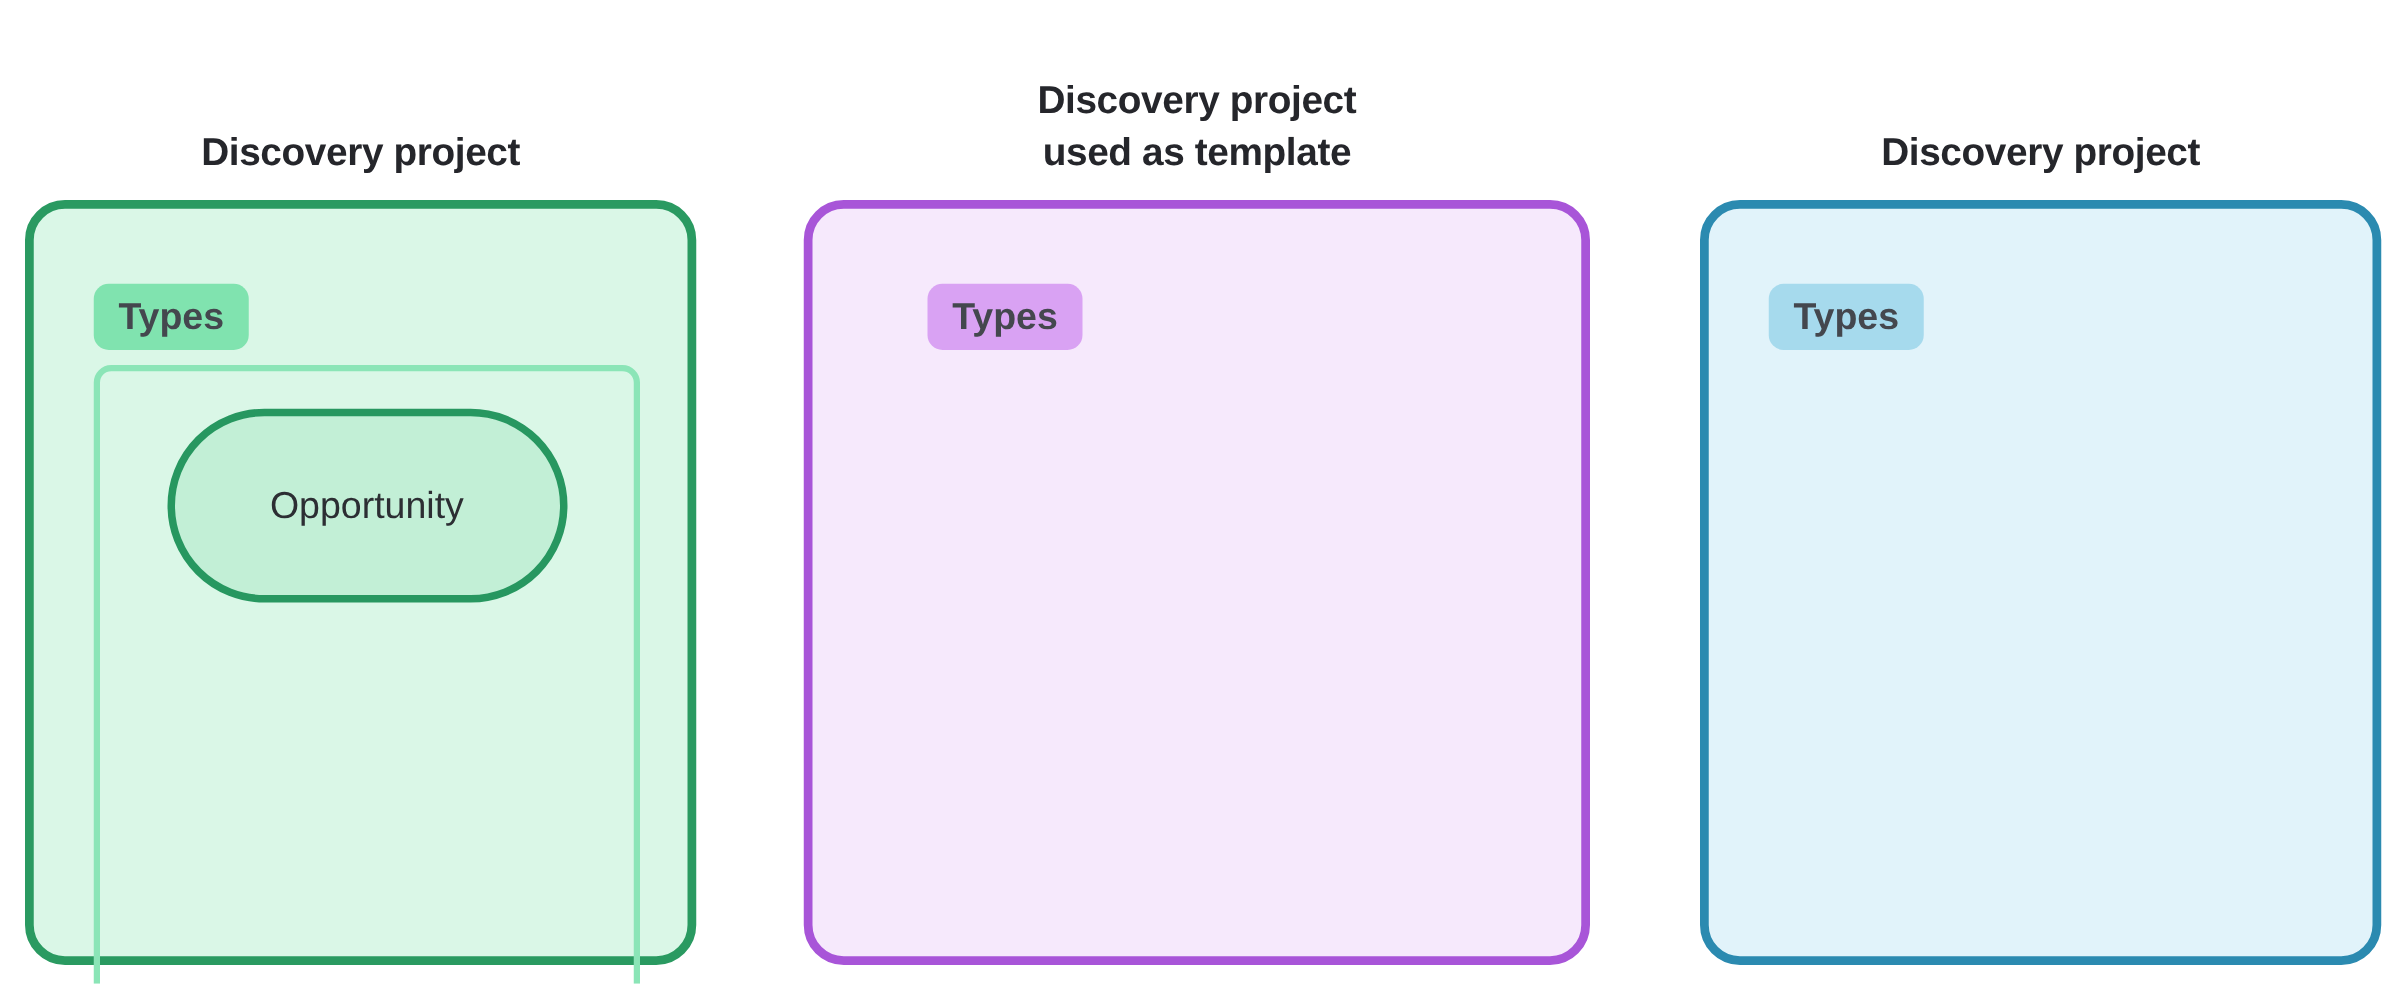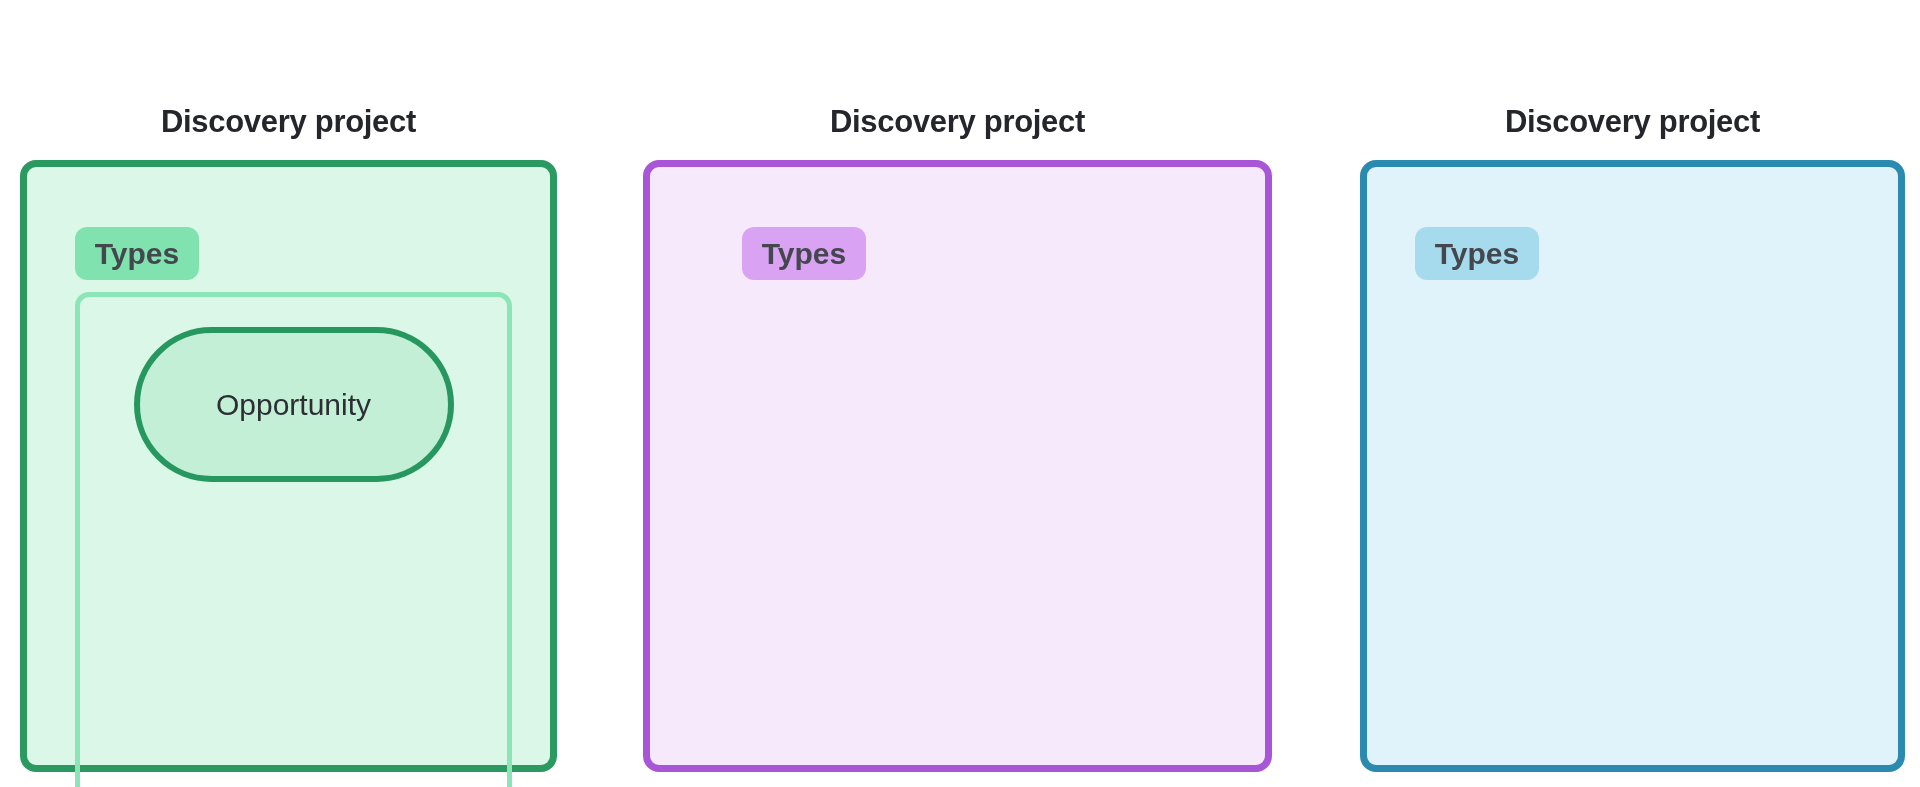--- a/index.html
+++ b/index.html
@@ -41,21 +41,21 @@
     line-height: 42px;
     letter-spacing: -0.3px;
     color: var(--title-color, #25262b);
   }
   .title span { display: block; white-space: nowrap; }
 
   .box {
     box-sizing: border-box;
     height: 612px;
     border: 7px solid var(--border, #888);
-    border-radius: 16px;
+    border-radius: 32px;
     background: var(--fill, #eee);
     padding-top: 60px;
   }
   .badge {
     box-sizing: border-box;
     margin-left: var(--inset-l);
     width: 124px;
     height: 53px;
     border-radius: 12px;
     background: var(--badge-bg, #ccc);
@@ -107,20 +107,21 @@
       <div class="badge">Types</div>
       <div class="inner">
         <div class="pill">Opportunity</div>
       </div>
     </div>
   </div>
 
   <div class="column col-1" style="--border: #a855d8; --fill: #f6e9fc; --badge-bg: #d9a2f3; --inner-border: #dba9f3; --pill-bg: #ebd5f9; --pill-border: #9c43d1;">
     <div class="title">
       <span>Discovery project</span>
+      <span>used as template</span>
     </div>
     <div class="box">
       <div class="badge">Types</div>
     </div>
   </div>
 
   <div class="column col-2" style="--border: #2b8ab0; --fill: #e1f3fa; --badge-bg: #a6daed; --inner-border: #aadcee; --pill-bg: #cbeaf7; --pill-border: #2181a9;">
     <div class="title">
       <span>Discovery project</span>
     </div>

